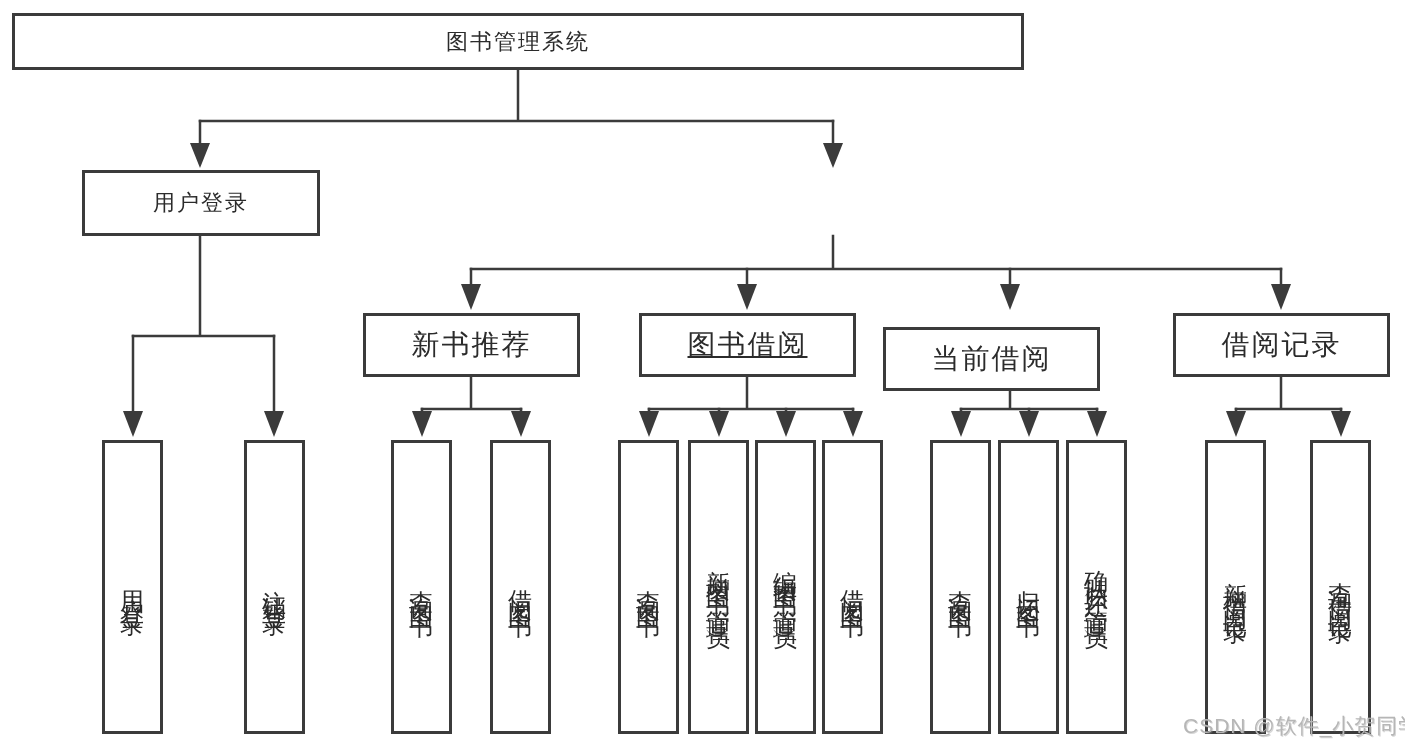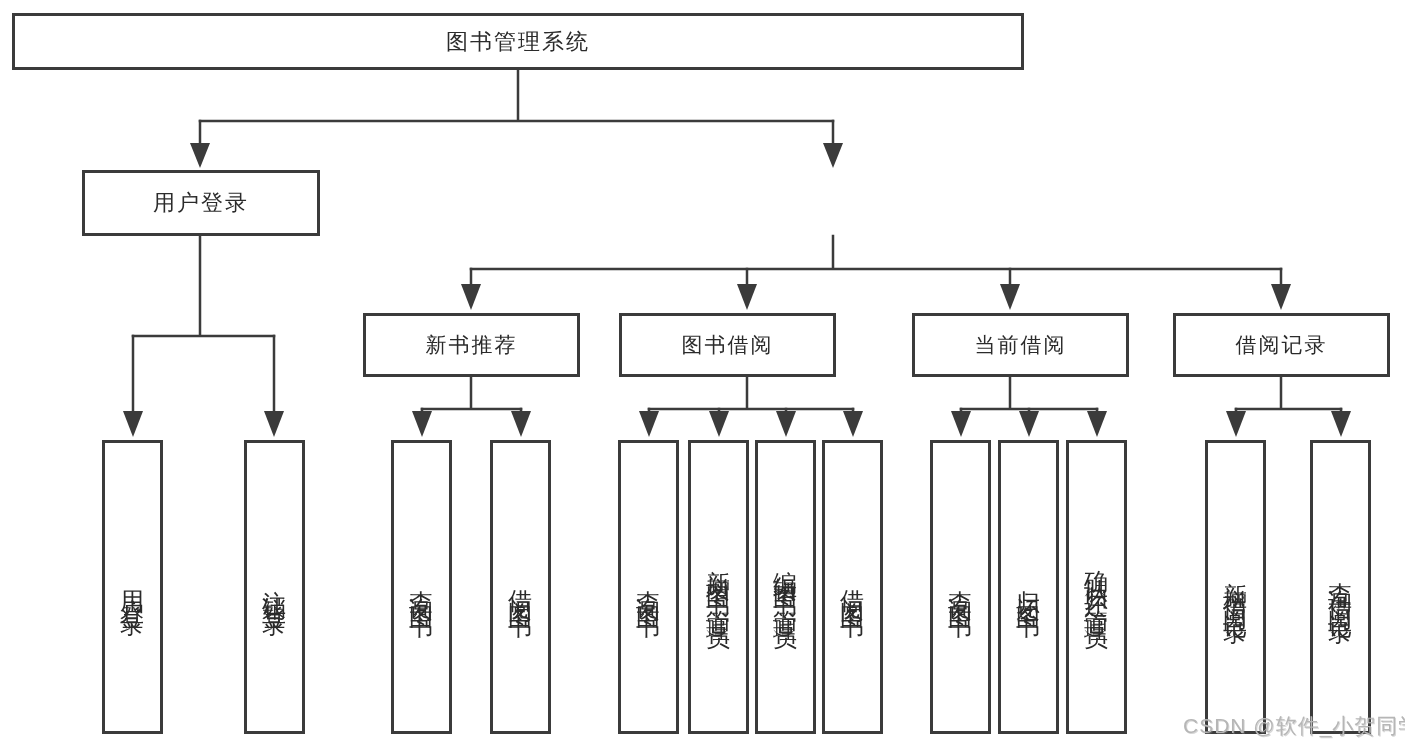--- a/index.html
+++ b/index.html
@@ -21,21 +21,21 @@
     position:absolute;
     box-sizing:border-box;
     border:3px solid var(--line);
     background:#fff;
     display:flex;align-items:center;justify-content:center;
     color:var(--text);
   }
   .h-node{font-size:22px;letter-spacing:2px;white-space:nowrap;}
   .root{left:12px;top:13px;width:1012px;height:57px;}
   .lvl2{top:170px;width:238px;height:66px;}
-  .lvl3{top:313px;width:217px;height:64px;font-size:21px;}
+  .lvl3{top:313px;width:217px;height:64px;font-size:28px;}
   .leaf{top:440px;width:61px;height:294px;}
   .leaf .vtxt{
     writing-mode:vertical-rl;
     text-orientation:mixed;
     font-size:24px;
     line-height:1.05;
     letter-spacing:8px;
     color:var(--text);
     white-space:nowrap;
   }
@@ -130,24 +130,24 @@
     <span>图书管理系统</span>
   </div>
 
   <div class="node h-node lvl2" style="left:82px;">
     <span>用户登录</span>
   </div>
 
   <div class="node h-node lvl3" style="left:363px;">
     <span>新书推荐</span>
   </div>
-  <div class="node h-node lvl3" style="left:619px;">
+  <div class="node h-node lvl3" style="left:639px;text-decoration:underline;">
     <span>图书借阅</span>
   </div>
-  <div class="node h-node lvl3" style="left:912px;">
+  <div class="node h-node lvl3" style="left:883px;margin-top:14px;">
     <span>当前借阅</span>
   </div>
   <div class="node h-node lvl3" style="left:1173px;">
     <span>借阅记录</span>
   </div>
 
   <div class="node leaf" style="left:102px;">
     <span class="vtxt">用户登录</span>
   </div>
   <div class="node leaf" style="left:244px;">

